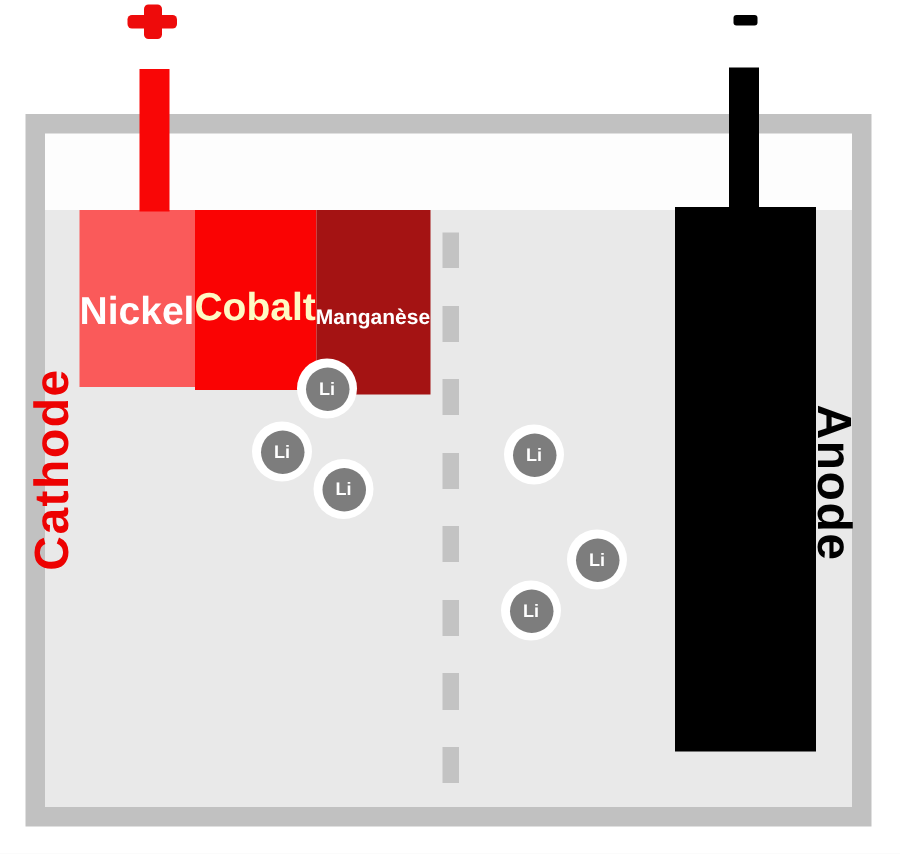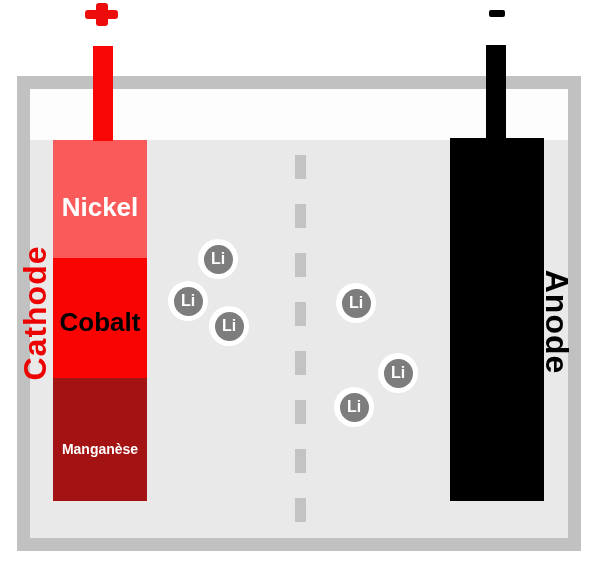--- a/index.html
+++ b/index.html
@@ -9,21 +9,21 @@
   
   .case{position:absolute;left:17px;top:76px;width:564px;height:475px;background:#c1c1c1;}
   .case-inner{position:absolute;left:13px;top:13px;width:538px;height:449px;background:#fdfdfd;}
   .electrolyte{position:absolute;left:0;top:51px;width:538px;height:398px;background:#e9e9e9;}
 
   
   .separator{position:absolute;left:295px;top:155px;width:11px;height:367px;
     background:repeating-linear-gradient(to bottom,#c3c3c3 0 24px,transparent 24px 49px);}
 
   
-  .cathode{position:absolute;left:53px;top:140px;width:94px;height:361px;display:flex;flex-direction:column;}
+  .cathode{position:absolute;left:53px;top:140px;width:94px;height:361px;display:flex;flex-direction:row;}
   .segment{display:flex;align-items:center;justify-content:center;color:#ffffff;font-weight:bold;}
   .seg0{height:118px;font-size:26px;}
   .seg1{height:120px;font-size:26px;}
   .seg2{height:123px;font-size:14px;}
   .seg0 .seg-label{position:relative;top:8px;}
   .seg1 .seg-label{position:relative;top:4px;}
   .seg2 .seg-label{position:relative;top:9px;}
   .anode{position:absolute;left:450px;top:138px;width:94px;height:363px;background:#000000;}
 
   
@@ -39,40 +39,40 @@
   
   .cathode-label{position:absolute;left:35px;top:313px;color:#ed0202;font-size:32px;font-weight:bold;
     white-space:nowrap;transform:translate(-50%,-50%) rotate(-90deg);letter-spacing:1px;}
   .anode-label{position:absolute;left:556px;top:322px;color:#000000;font-size:32px;font-weight:bold;
     white-space:nowrap;transform:translate(-50%,-50%) rotate(90deg);letter-spacing:1px;}
 
   
   .ion{position:absolute;width:40px;height:40px;border-radius:50%;background:#ffffff;
        display:flex;align-items:center;justify-content:center;}
   .ion-core{width:29px;height:29px;border-radius:50%;background:#7d7d7d;color:#ffffff;
-       font-size:16px;font-weight:bold;display:flex;align-items:center;justify-content:center;}
+       font-size:12px;font-weight:bold;display:flex;align-items:center;justify-content:center;}
 </style>
 </head>
 <body>
 
 <div class="stage">
 
   <div class="case">
     <div class="case-inner">
       <div class="electrolyte"></div>
     </div>
   </div>
 
   <div class="separator"></div>
 
   <div class="cathode">
     <div class="segment seg0" style="background: rgb(250, 90, 90); color: rgb(255, 255, 255);">
       <span class="seg-label">Nickel</span>
     </div>
-    <div class="segment seg1" style="background: rgb(250, 3, 3); color: #000000;">
+    <div class="segment seg1" style="background: rgb(250, 3, 3); color: #fef9c3;">
       <span class="seg-label">Cobalt</span>
     </div>
     <div class="segment seg2" style="background: rgb(164, 19, 19); color: rgb(255, 255, 255);">
       <span class="seg-label">Manganèse</span>
     </div>
   </div>
 
   <div class="anode" style="background: rgb(0, 0, 0);"></div>
 
   <div class="terminal-red"></div>

